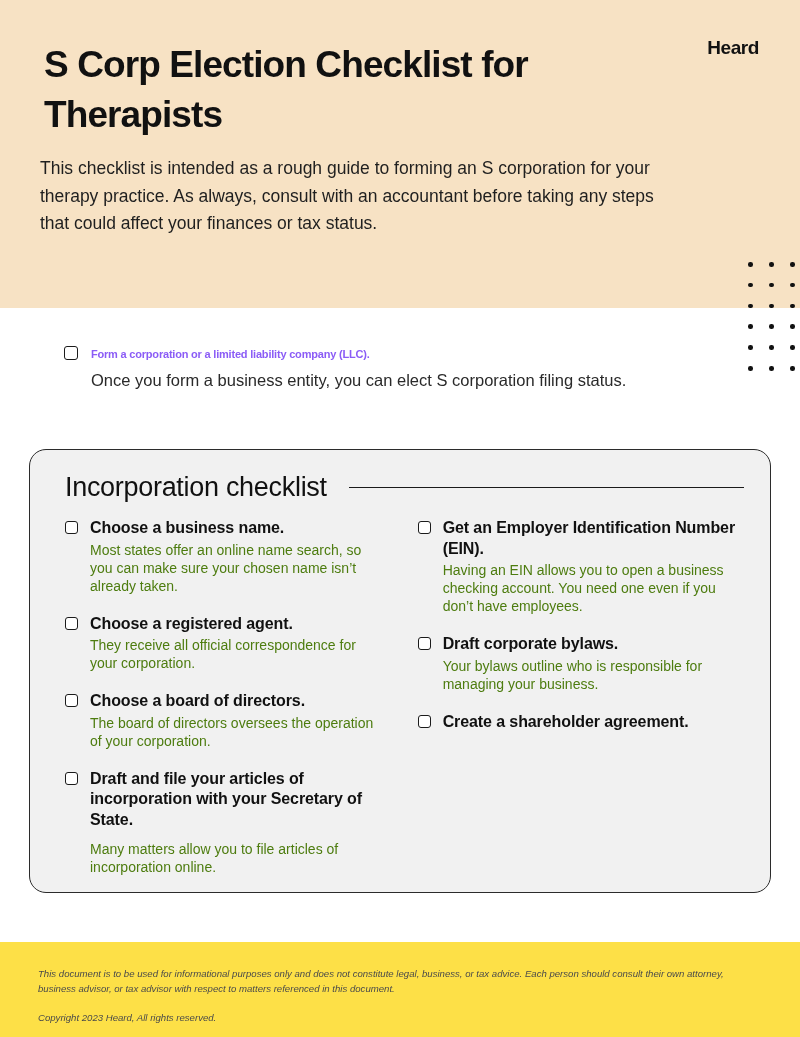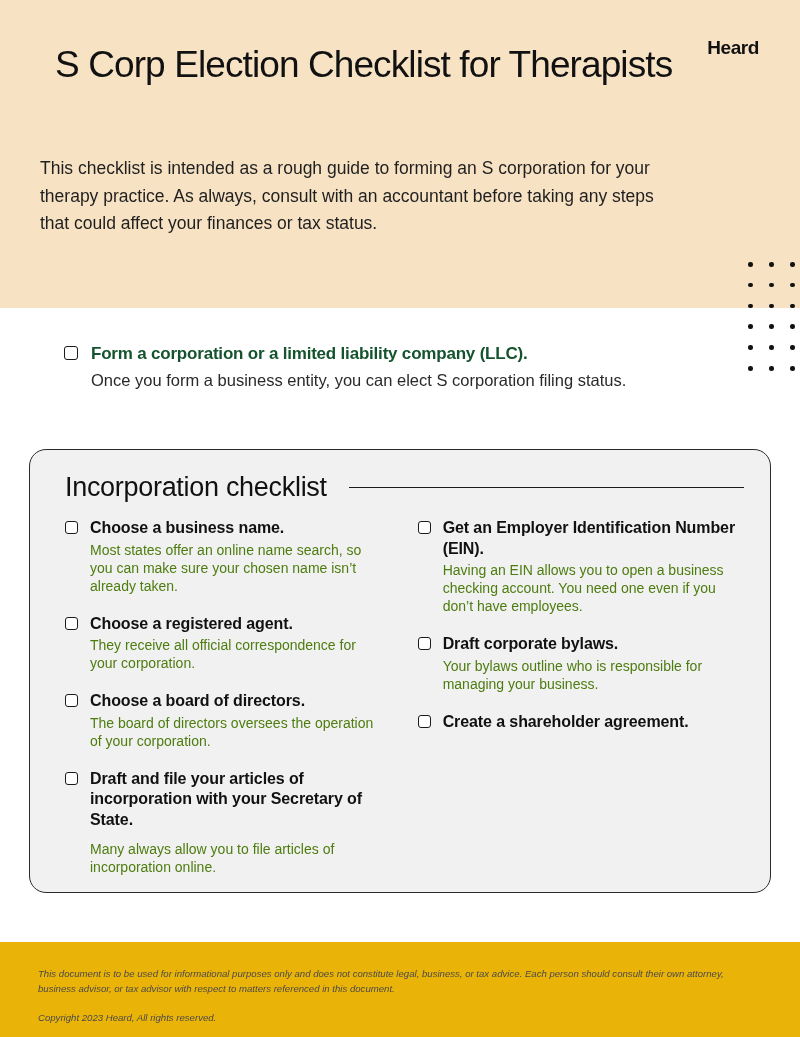--- a/index.html
+++ b/index.html
@@ -31,26 +31,26 @@
     right: 41px;
     top: 37px;
     font-size: 19px;
     font-weight: 700;
     letter-spacing: -0.4px;
     color: #121212;
   }
 
   .title {
     position: absolute;
-    left: 55px;
+    left: 44px;
     top: 40px;
     width: 620px;
     font-size: 37px;
     line-height: 50px;
-    font-weight: 400;
+    font-weight: 700;
     letter-spacing: -0.9px;
     color: #111111;
   }
 
   .subtitle {
     position: absolute;
     left: 40px;
     top: 155px;
     width: 640px;
     font-size: 17.5px;
@@ -95,25 +95,25 @@
 
   .item-row {
     display: flex;
     align-items: flex-start;
     gap: 13px;
   }
 
   .top-item .cb { margin-top: 4px; }
 
   .top-title {
-    font-size: 17px;
+    font-size: 11px;
     line-height: 24px;
     font-weight: 700;
     letter-spacing: -0.2px;
-    color: #14532d;
+    color: #8b5cf6;
   }
   .top-desc {
     font-size: 16.5px;
     line-height: 25px;
     font-weight: 400;
     color: #2a2a2a;
     margin-top: 2px;
   }
 
   
@@ -181,21 +181,21 @@
   }
   .ci-desc.gap { margin-top: 10px; }
 
   
   .footer {
     position: absolute;
     left: 0;
     top: 942px;
     width: 800px;
     height: 95px;
-    background: #eab308;
+    background: #fde047;
   }
   .footer-inner {
     position: absolute;
     left: 38px;
     top: 24px;
     width: 712px;
   }
   .disclaimer {
     font-size: 9.6px;
     line-height: 15px;
@@ -278,21 +278,21 @@
         <span class="cb"></span>
         <div>
           <div class="ci-title">Choose a board of directors.</div>
           <div class="ci-desc">The board of directors oversees the operation of your corporation.</div>
         </div>
       </div>
       <div class="ci">
         <span class="cb"></span>
         <div>
           <div class="ci-title">Draft and file your articles of incorporation with your Secretary of State.</div>
-          <div class="ci-desc gap">Many always allow you to file articles of incorporation online.</div>
+          <div class="ci-desc gap">Many matters allow you to file articles of incorporation online.</div>
         </div>
       </div>
     </div>
 
     <div class="col right">
       <div class="ci">
         <span class="cb"></span>
         <div>
           <div class="ci-title">Get an Employer Identification Number (EIN).</div>
           <div class="ci-desc">Having an EIN allows you to open a business checking account. You need one even if you don’t have employees.</div>

